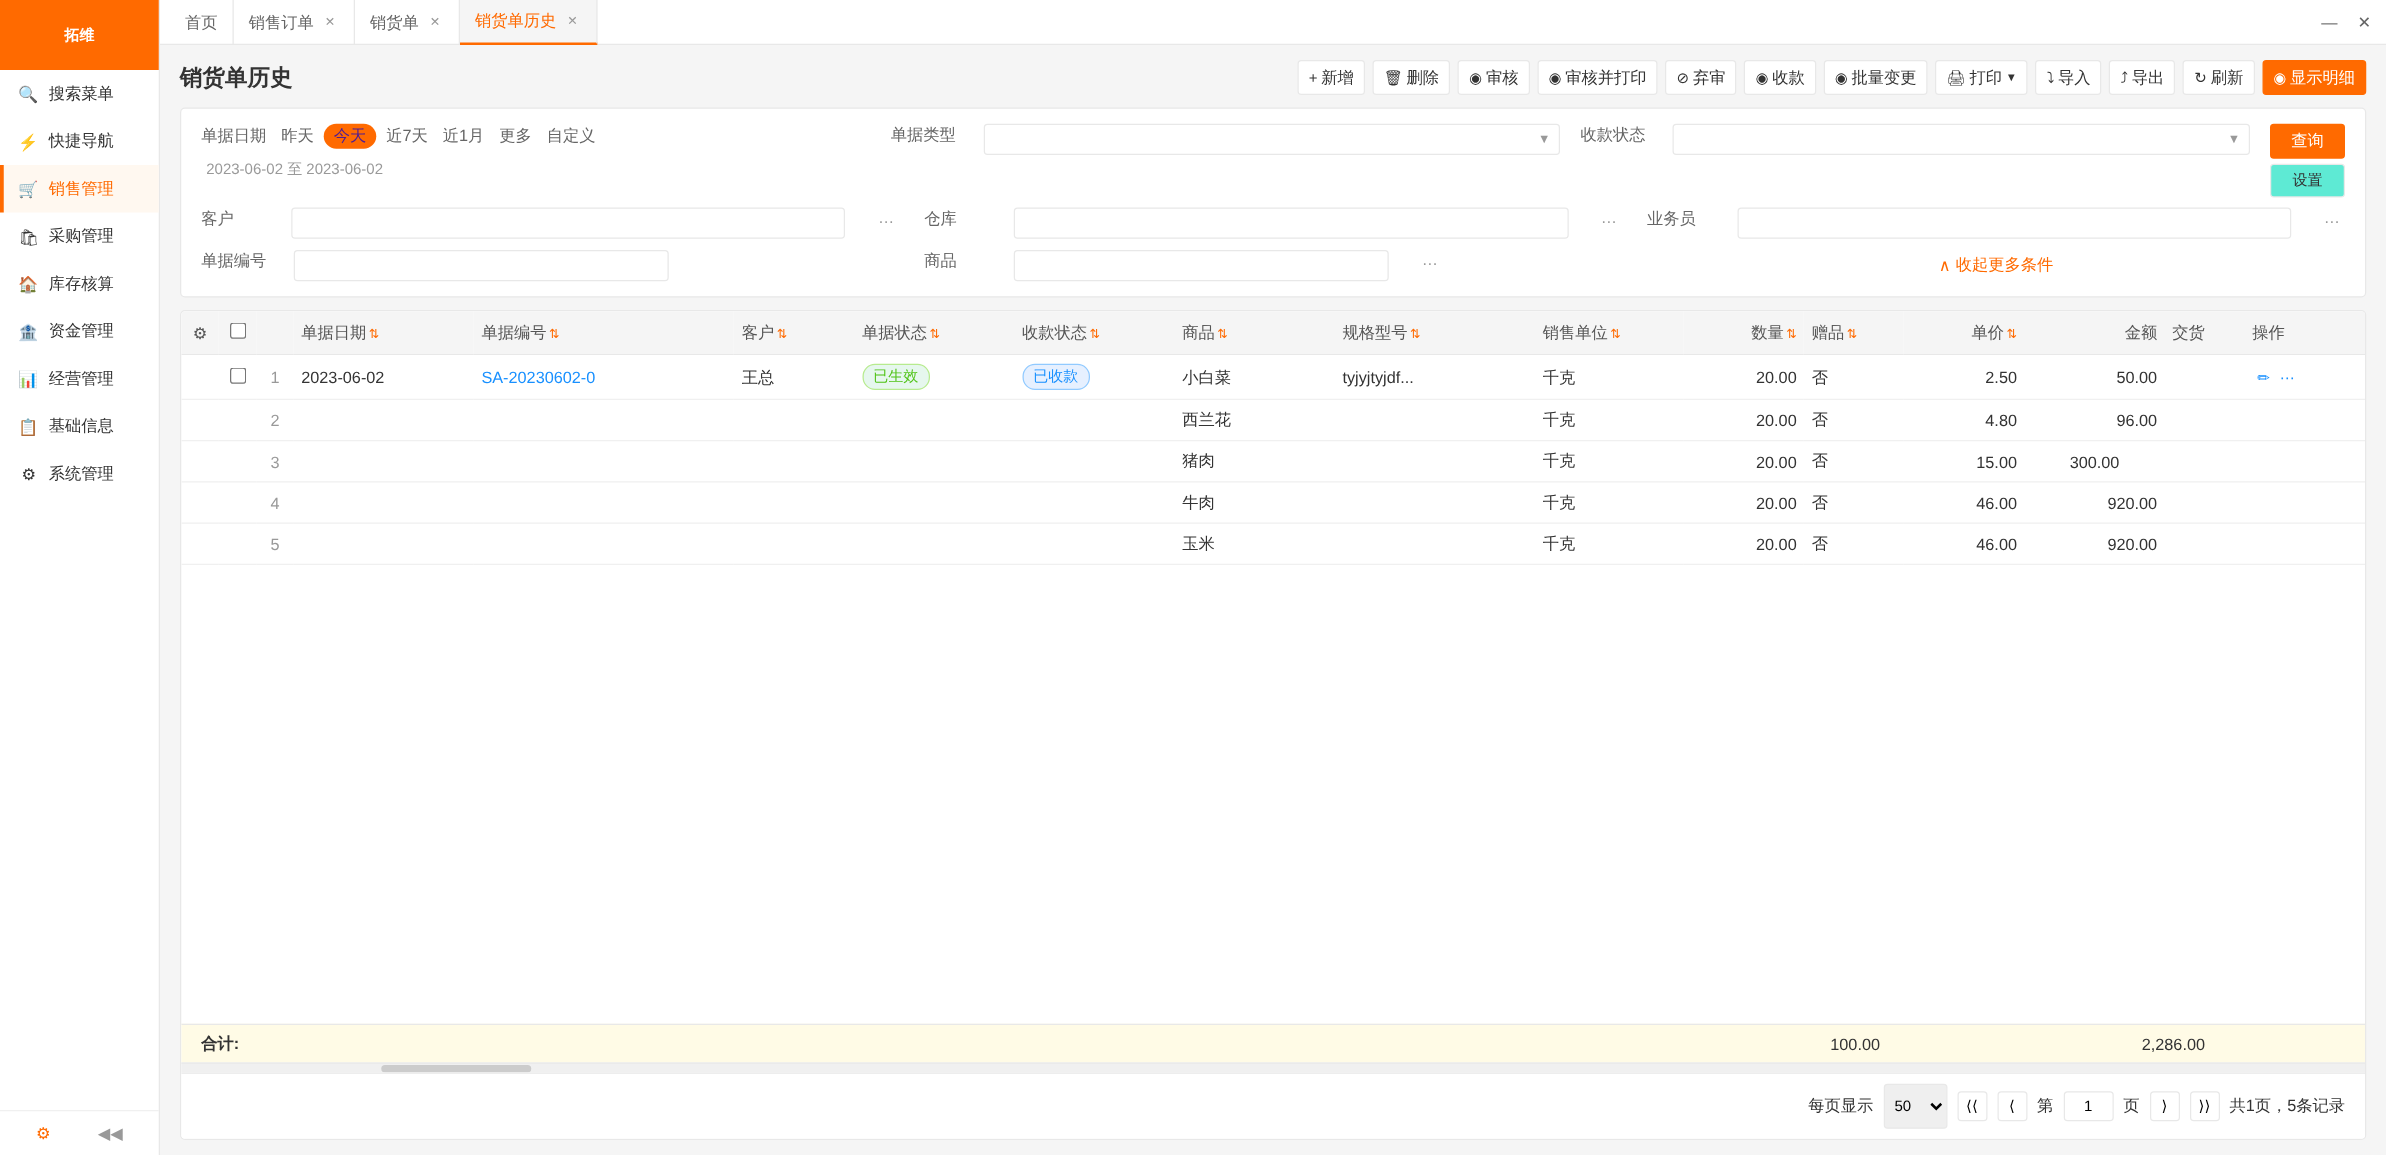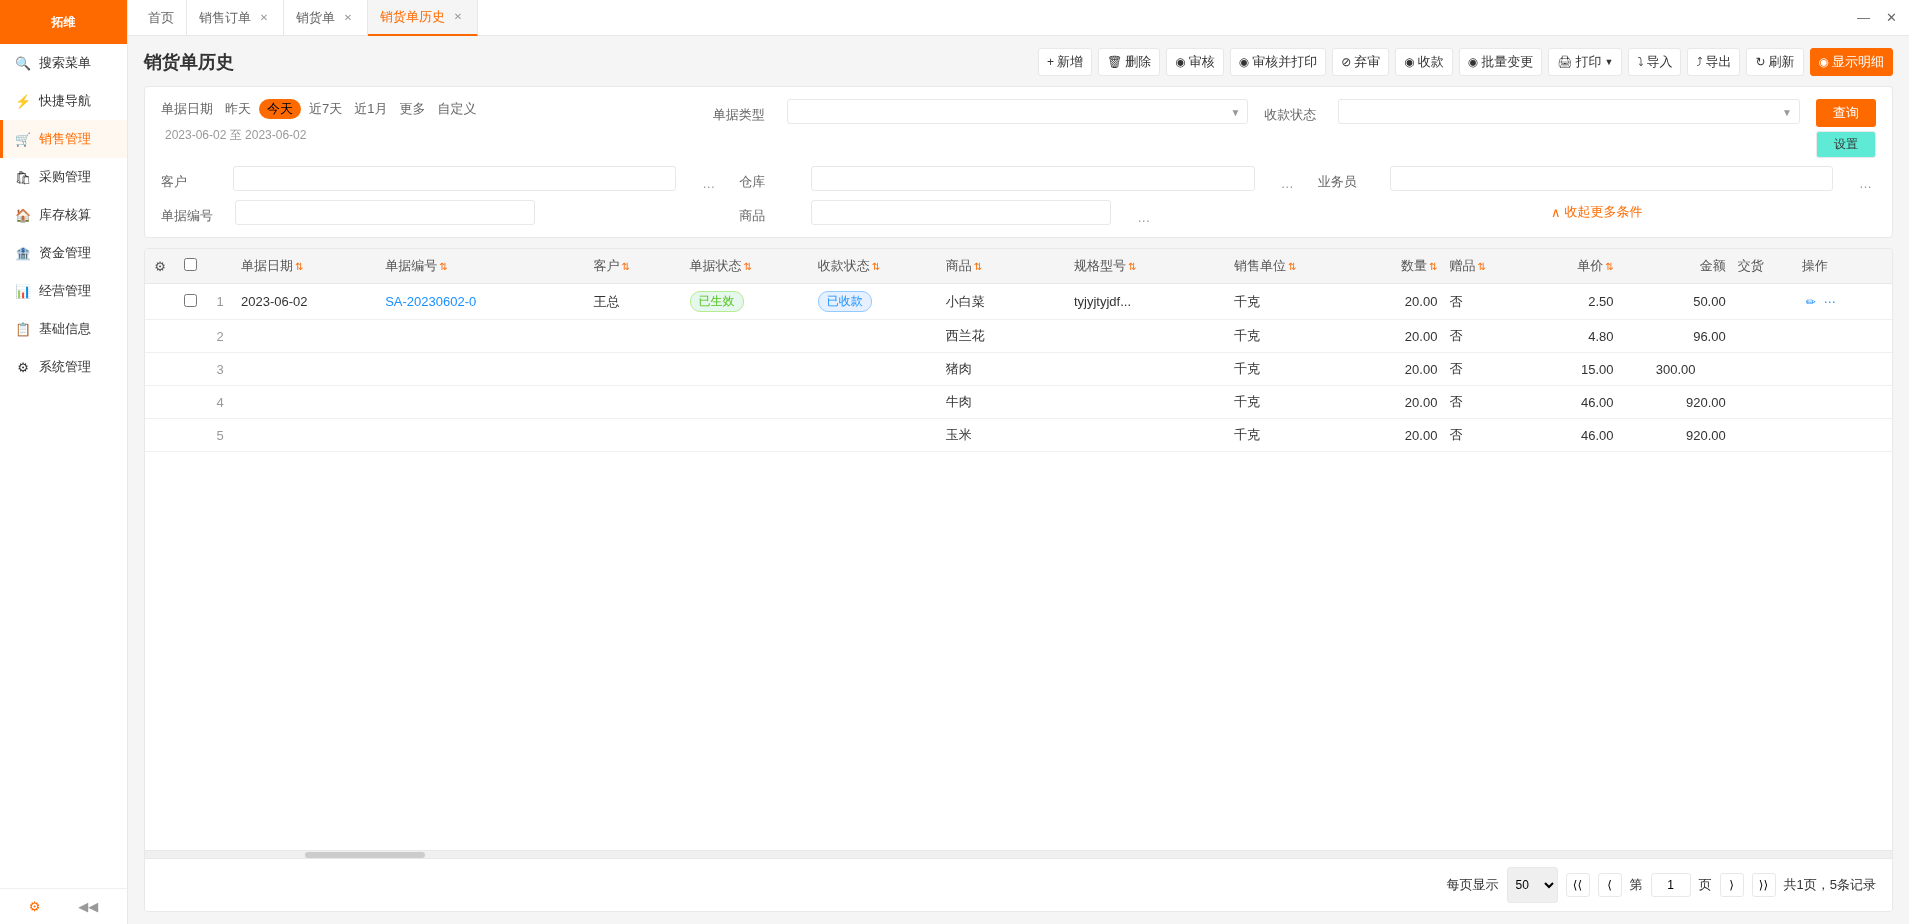--- a/index.html
+++ b/index.html
@@ -9,21 +9,21 @@
     .sidebar {
       width: 128px;
       background: #fff;
       border-right: 1px solid #e8e8e8;
       display: flex;
       flex-direction: column;
       height: 100%;
       flex-shrink: 0;
     }
     .sidebar-logo {
-      height: 44px;
+      height: 56px;
       background: #ff6a00;
       display: flex;
       align-items: center;
       justify-content: center;
       color: #fff;
       font-size: 12px;
       font-weight: bold;
     }
     .sidebar-item {
       display: flex;
@@ -153,21 +153,21 @@
     }
     .filter-row {
       display: flex;
       align-items: center;
       gap: 20px;
       margin-bottom: 8px;
     }
     .filter-row:last-child { margin-bottom: 0; }
     .filter-item {
       display: flex;
-      align-items: flex-end;
+      align-items: flex-start;
       gap: 22px;
       flex: 1;
     }
     .filter-label {
       color: #666;
       white-space: nowrap;
       min-width: 50px;
     }
     .filter-input {
       border: 1px solid #e8e8e8;
@@ -185,21 +185,21 @@
       font-size: 12px;
       color: #666;
     }
     .date-shortcut {
       cursor: pointer;
       padding: 1px 4px;
       border-radius: 2px;
     }
     .date-shortcut.active {
       background: #ff6a00;
-      color: #000000;
+      color: #4c1d95;
       border-radius: 10px;
       padding: 1px 8px;
     }
     .date-range {
       color: #999;
       font-size: 12px;
       margin-left: 4px;
     }
     .select-wrapper {
       position: relative;
@@ -782,20 +782,28 @@
       <td style="text-align:right;">920.00</td>
       <td></td>
       <td>
         
       </td>
     </tr>
             </tbody>
         </table>
       </div>
 
+      <div class="table-footer">
+        <span style="font-weight:bold;padding:0 8px;">合计:</span>
+        <span style="flex:1;"></span>
+        <span style="min-width:80px;text-align:right;padding-right:40px;">100.00</span>
+        <span style="min-width:160px;"></span>
+        <span style="min-width:80px;text-align:right;padding-right:20px;">2,286.00</span>
+        <span style="min-width:100px;"></span>
+      </div>
 
       <div class="scrollbar-row">
         <div class="scrollbar-thumb"></div>
       </div>
 
       <div class="pagination">
         <span>每页显示</span>
         <select class="page-size-select">
           <option value="10">10</option>
           <option value="20">20</option>

